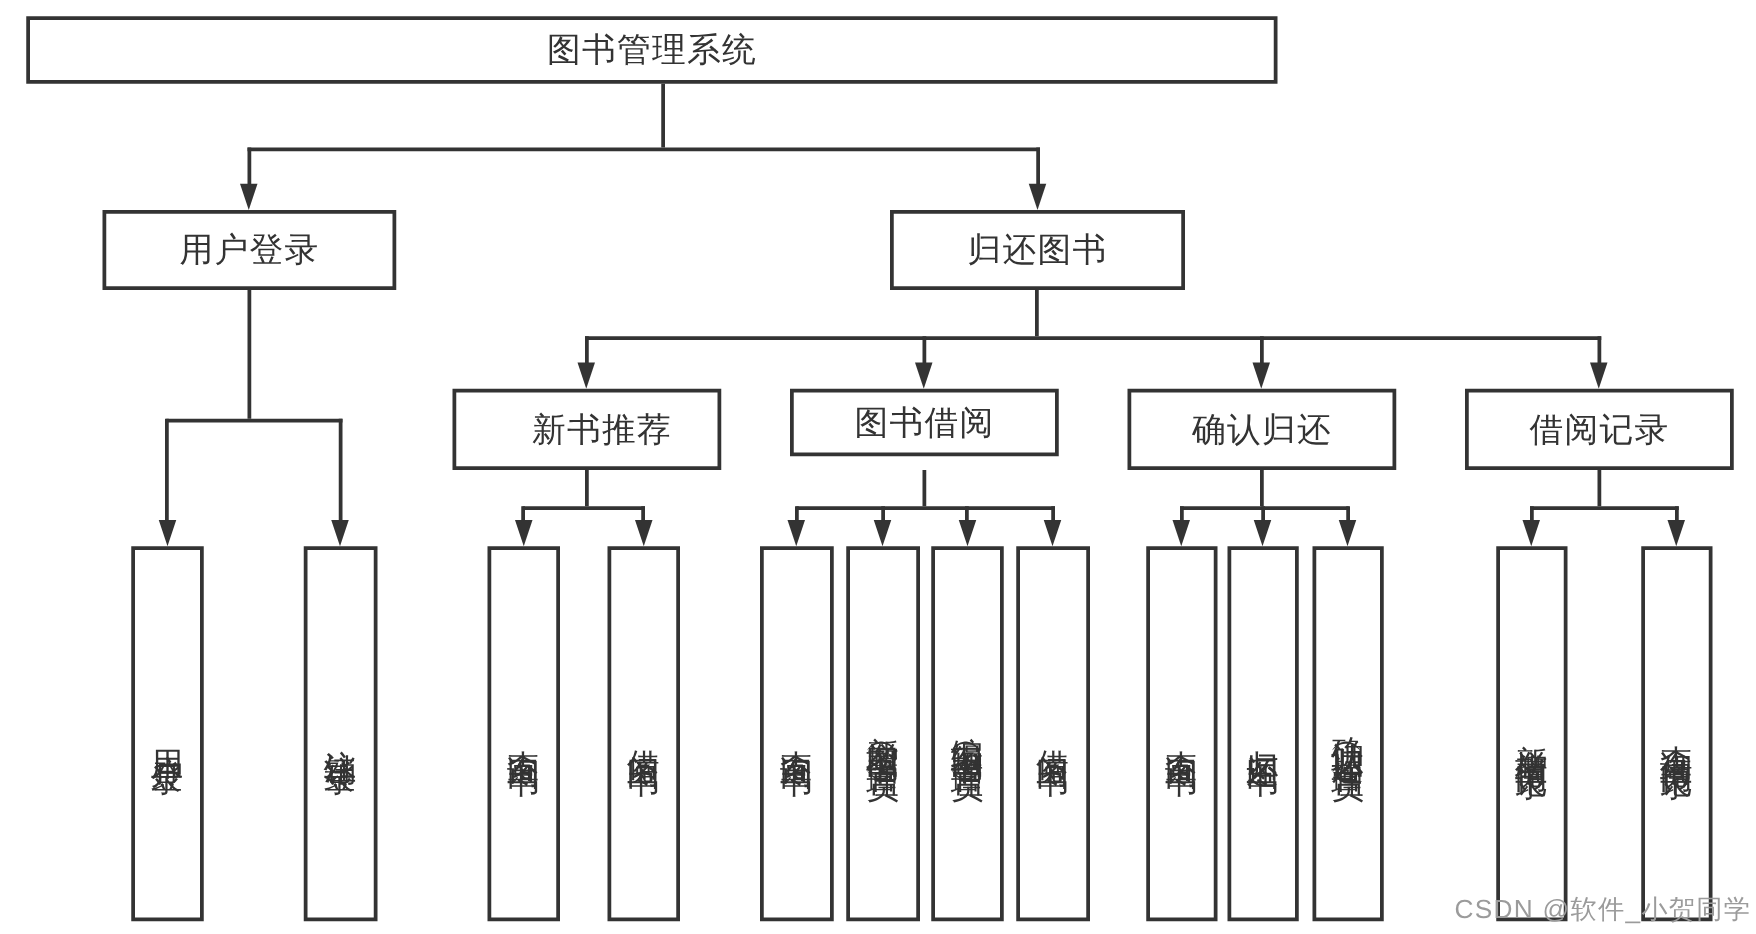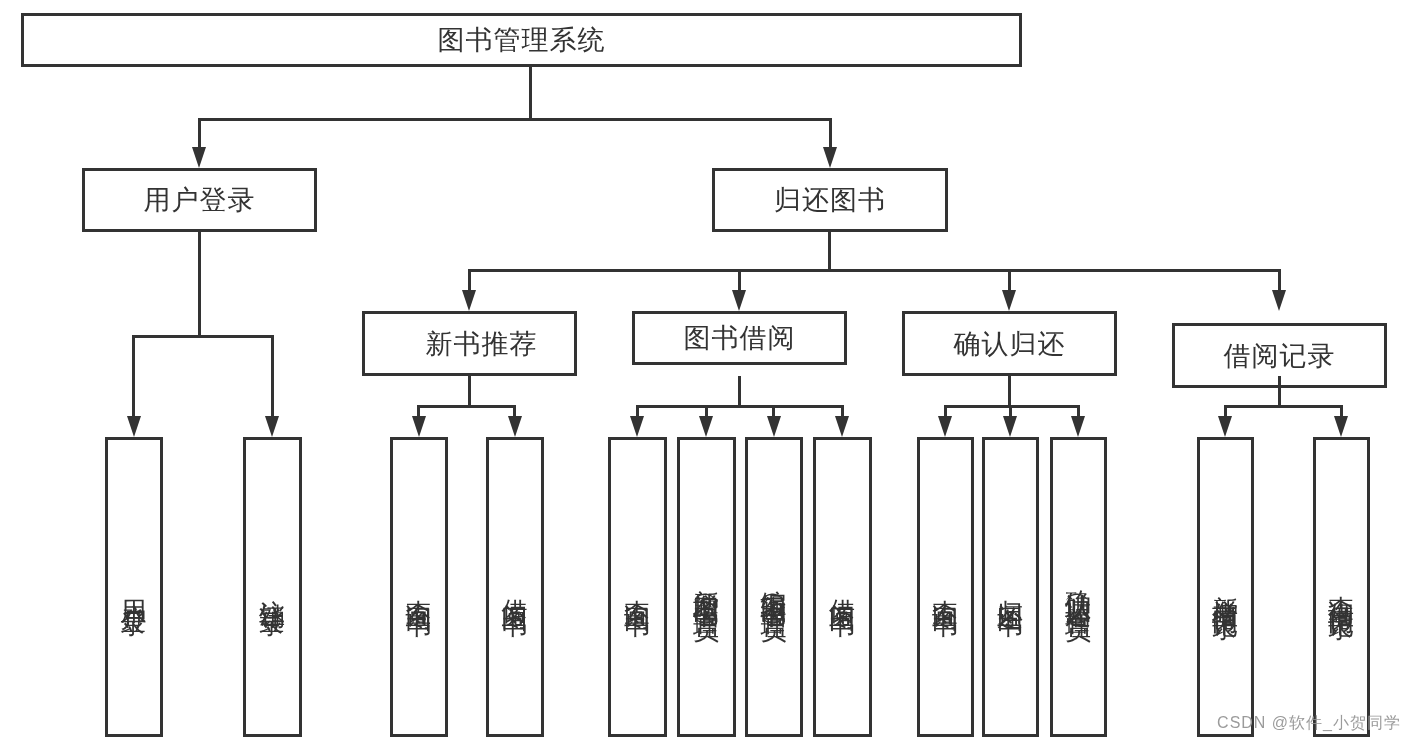--- a/index.html
+++ b/index.html
@@ -21,21 +21,21 @@
   }
   .hl{position:absolute;height:3px;background:#333333;}
   .vl{position:absolute;width:3px;background:#333333;}
   .arr{
     position:absolute;width:0;height:0;
     border-left:7px solid transparent;border-right:7px solid transparent;
     border-top:21px solid #333333;
   }
   .watermark{
     position:absolute;right:4px;top:713px;z-index:10;
-    color:#9b9b9b;font-size:16px;letter-spacing:1px;
+    color:#9b9b9b;font-size:21px;letter-spacing:1px;
   }
 </style>
 </head>
 <body>
 
 <div class="node" style="left:21px;top:13px;width:1001px;height:54px;">图书管理系统</div>
 
 <div class="vl" style="left:529px;top:67px;height:51px;"></div>
 <div class="hl" style="left:198px;top:118px;width:634px;"></div>
 <div class="vl" style="left:198px;top:118px;height:32px;"></div>
@@ -60,21 +60,21 @@
 <div class="vl" style="left:738px;top:269px;height:26px;"></div>
 <div class="arr" style="left:732px;top:290px;"></div>
 <div class="vl" style="left:1008px;top:269px;height:26px;"></div>
 <div class="arr" style="left:1002px;top:290px;"></div>
 <div class="vl" style="left:1278px;top:269px;height:26px;"></div>
 <div class="arr" style="left:1272px;top:290px;"></div>
 
 <div class="node" style="left:362px;top:311px;width:215px;height:65px;padding-left:24px;">新书推荐</div>
 <div class="node" style="left:632px;top:311px;width:215px;height:54px;">图书借阅</div>
 <div class="node" style="left:902px;top:311px;width:215px;height:65px;">确认归还</div>
-<div class="node" style="left:1172px;top:323px;width:215px;height:65px;">借阅记录</div>
+<div class="node" style="left:1172px;top:311px;width:215px;height:65px;">借阅记录</div>
 
 <div class="vl" style="left:468px;top:376px;height:29px;"></div>
 <div class="hl" style="left:418px;top:405px;width:98px;"></div>
 <div class="vl" style="left:417px;top:405px;height:14px;"></div>
 <div class="arr" style="left:412px;top:416px;"></div>
 <div class="vl" style="left:513px;top:405px;height:14px;"></div>
 <div class="arr" style="left:508px;top:416px;"></div>
 
 <div class="vl" style="left:738px;top:376px;height:29px;"></div>
 <div class="hl" style="left:637px;top:405px;width:207px;"></div>

